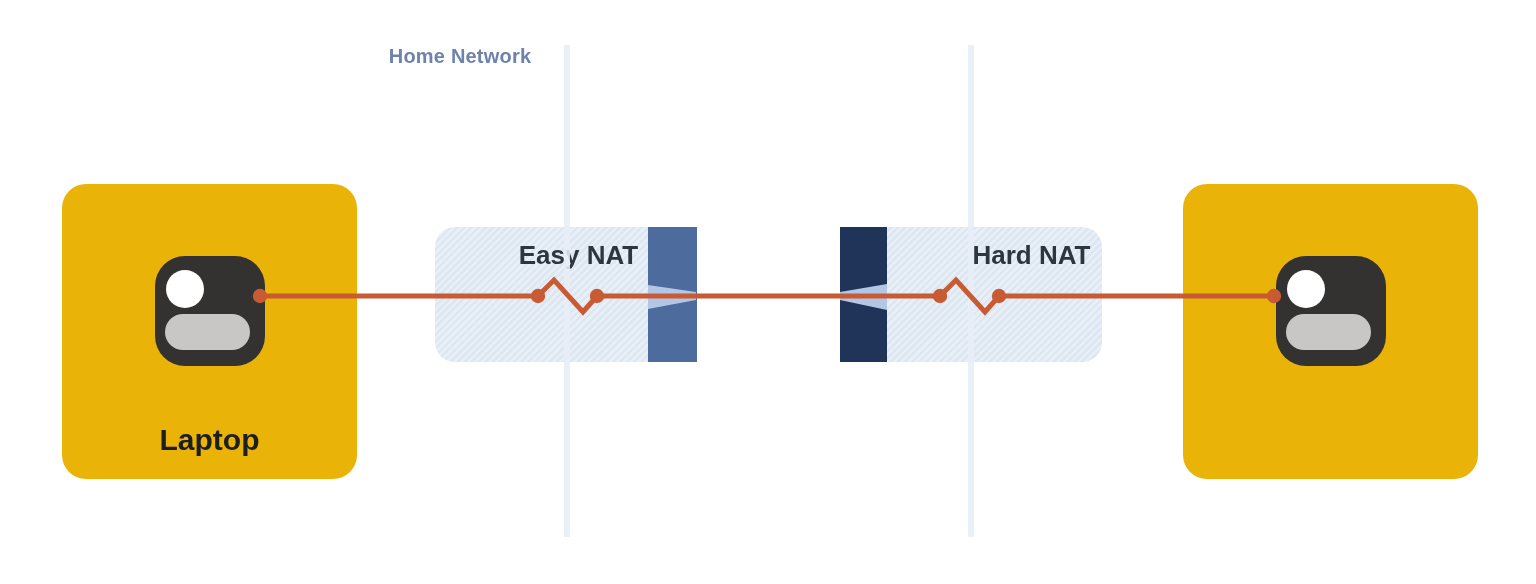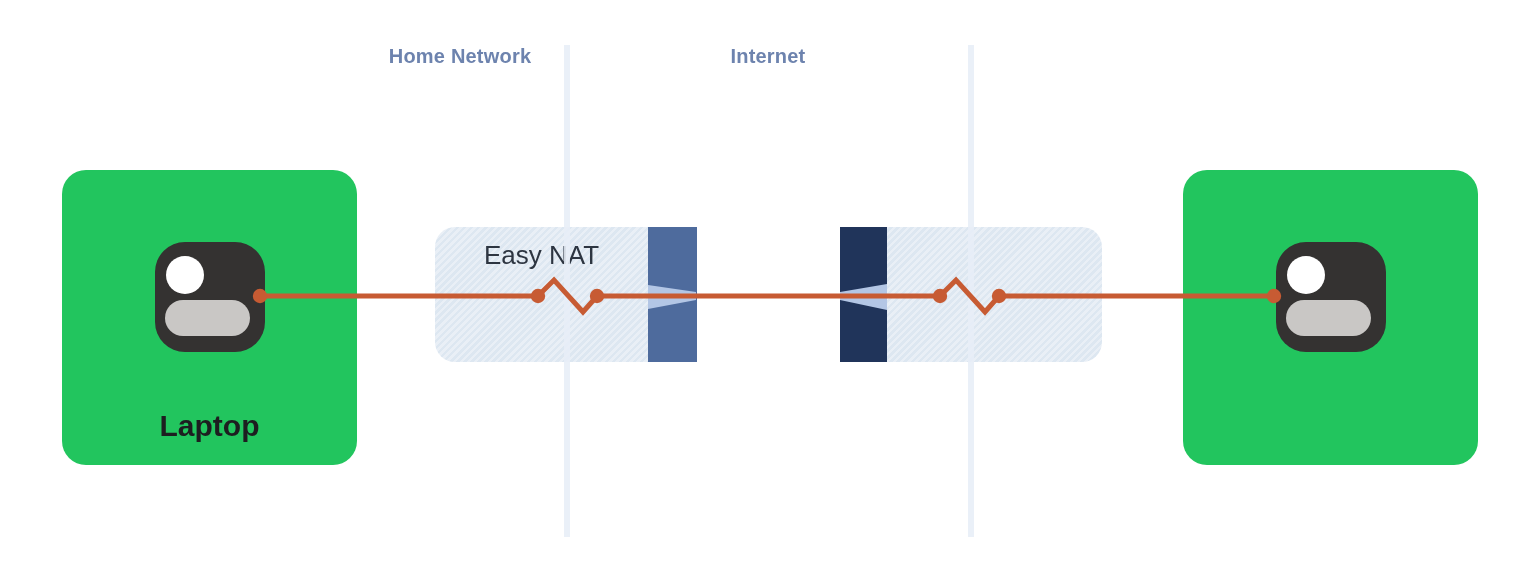--- a/index.html
+++ b/index.html
@@ -61,35 +61,36 @@
     top: 0;
     height: 100%;
   }
   .nat-bar.easy { right: 0; width: 49px; background: #4e6b9d; }
   .nat-bar.hard { left: 0;  width: 47px; background: #20345a; }
 
   .nat-label {
     position: absolute;
     top: 14px;
     font-size: 26px;
-    font-weight: 400;
+    font-weight: 700;
     color: #2d3541;
     text-align: center;
     line-height: 1.1;
+    margin-left: 37px;
   }
   .nat-label.easy { left: 0; width: 213px; }
   .nat-label.hard { left: 47px; width: 215px; }
 
   
   .device-card {
     position: absolute;
-    top: 170px;
+    top: 184px;
     width: 295px;
     height: 295px;
-    background: #22c55e;
+    background: #eab308;
     border-radius: 24px;
     z-index: 2;
   }
   .device-card.laptop { left: 62px; }
   .device-card.workstation { left: 1183px; }
 
   .device-icon {
     position: absolute;
     top: 72px;
     left: 93px;
@@ -136,29 +137,29 @@
     z-index: 4;
     pointer-events: none;
   }
 </style>
 </head>
 <body>
 
 <div class="canvas">
 
   <div class="zone-label home">Home Network</div>
-  <div class="zone-label internet">Internet</div>
 
   <div class="nat-box easy">
     <div class="nat-label easy">Easy NAT</div>
     <div class="nat-bar easy"></div>
   </div>
 
   <div class="nat-box hard">
     <div class="nat-bar hard"></div>
+    <div class="nat-label hard">Hard NAT</div>
   </div>
 
   <div class="zone-divider left"></div>
   <div class="zone-divider right"></div>
 
   <div class="device-card laptop">
     <div class="device-icon">
       <div class="avatar-head"></div>
       <div class="avatar-body"></div>
     </div>

